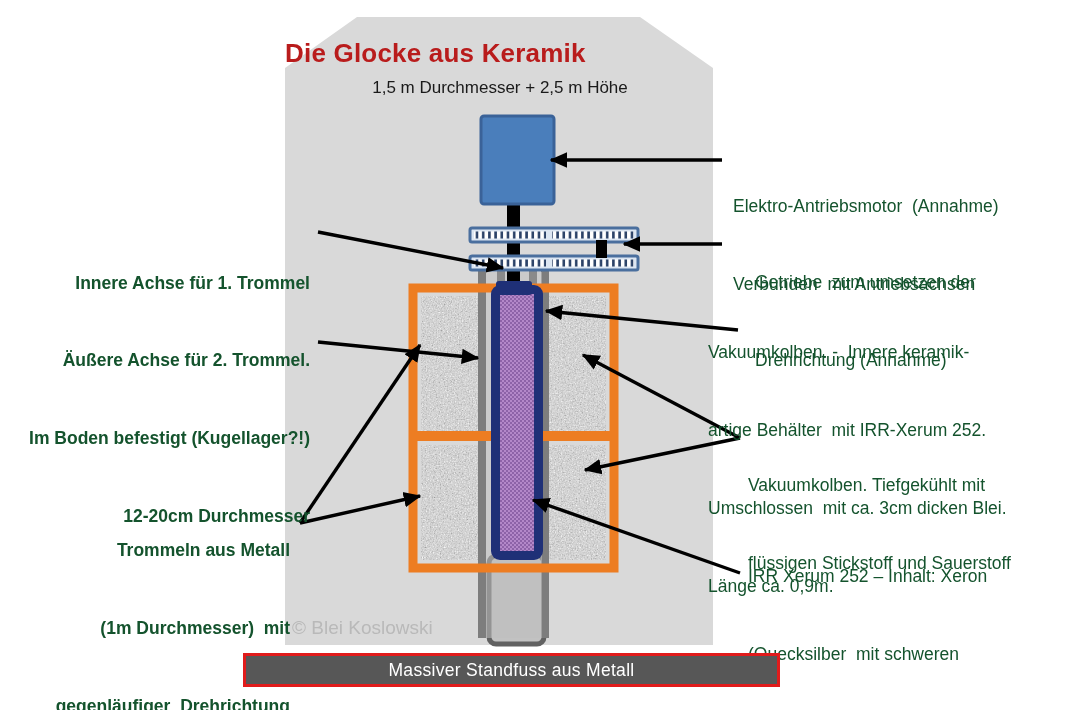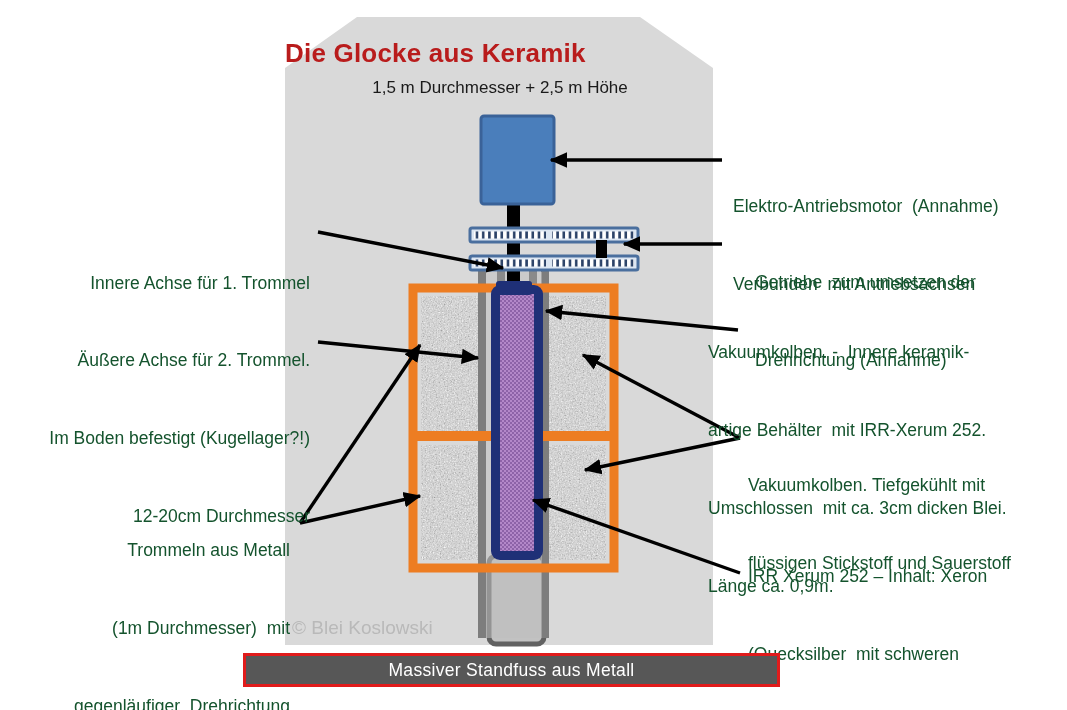--- a/index.html
+++ b/index.html
@@ -24,21 +24,21 @@
     width: 1067px;
     height: 710px;
   }
   .txt {
     position: absolute;
     color: #14532d;
     font-size: 17.5px;
     line-height: 26px;
     white-space: pre;
   }
-  .txt.right { text-align: right; }
+  .txt.right { text-align: right; font-weight: bold; }
   .txt.left  { text-align: left; }
 
   #title {
     position: absolute;
     left: 285px;
     top: 38px;
     width: 430px;
     text-align: left;
     font-size: 26px;
     font-weight: bold;

